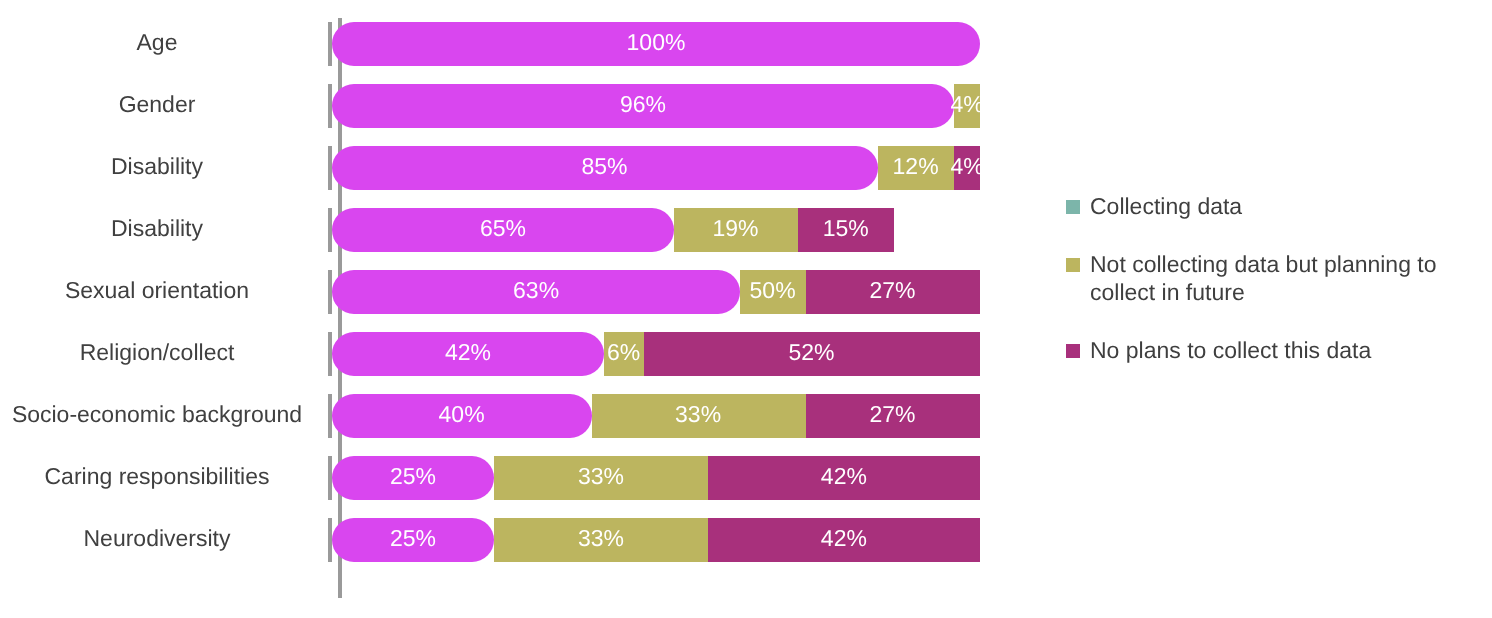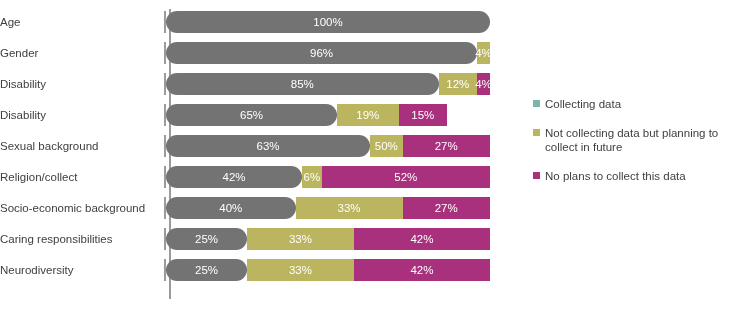--- a/index.html
+++ b/index.html
@@ -25,21 +25,21 @@
     display:flex;
     align-items:center;
     height:22px;
     margin-bottom:9px;
   }
   .row:first-child{margin-top:11px;}
 
   .cat-label{
     width:164px;
     flex:0 0 164px;
-    text-align:left;
+    text-align:center;
     padding-right:7px;
     box-sizing:border-box;
     font-size:11.5px;
     color:#404040;
     line-height:13px;
     white-space:nowrap;
   }
 
   .bar-area{
     position:relative;
@@ -56,21 +56,21 @@
     display:flex;
     align-items:center;
     justify-content:center;
     font-size:11.5px;
     color:#ffffff;
     line-height:22px;
     white-space:nowrap;
     overflow:visible;
     box-sizing:border-box;
   }
-  .seg.s0{background:#737373;border-radius:11px;}
+  .seg.s0{background:#d946ef;border-radius:11px;}
   .seg.s1{background:#bcb55f;}
   .seg.s2{background:#a8307c;}
 
   
   .axis-spine{
     position:absolute;
     left:169px;
     top:9px;
     width:2px;
     height:290px;
@@ -155,21 +155,21 @@
           </div>
           <div class="seg s1" style="width: 61.56px;">
             <span>19%</span>
           </div>
           <div class="seg s2" style="width: 48.6px;">
             <span>15%</span>
           </div>
         </div>
       </div>
       <div class="row">
-        <div class="cat-label">Sexual background</div>
+        <div class="cat-label">Sexual orientation</div>
         <div class="bar-area">
           <div class="seg s0" style="width: 204.12px;">
             <span>63%</span>
           </div>
           <div class="seg s1" style="width: 32.4px;">
             <span>50%</span>
           </div>
           <div class="seg s2" style="width: 87.48px;">
             <span>27%</span>
           </div>

